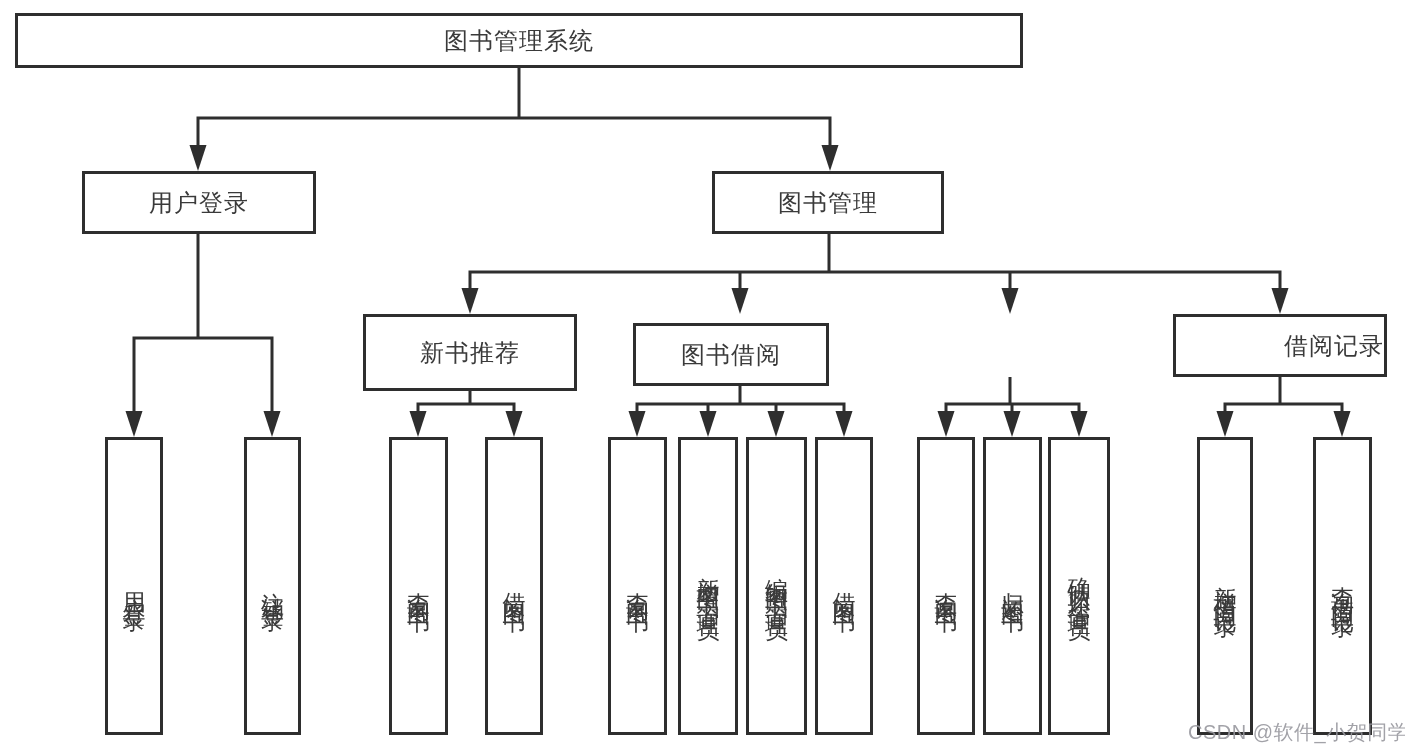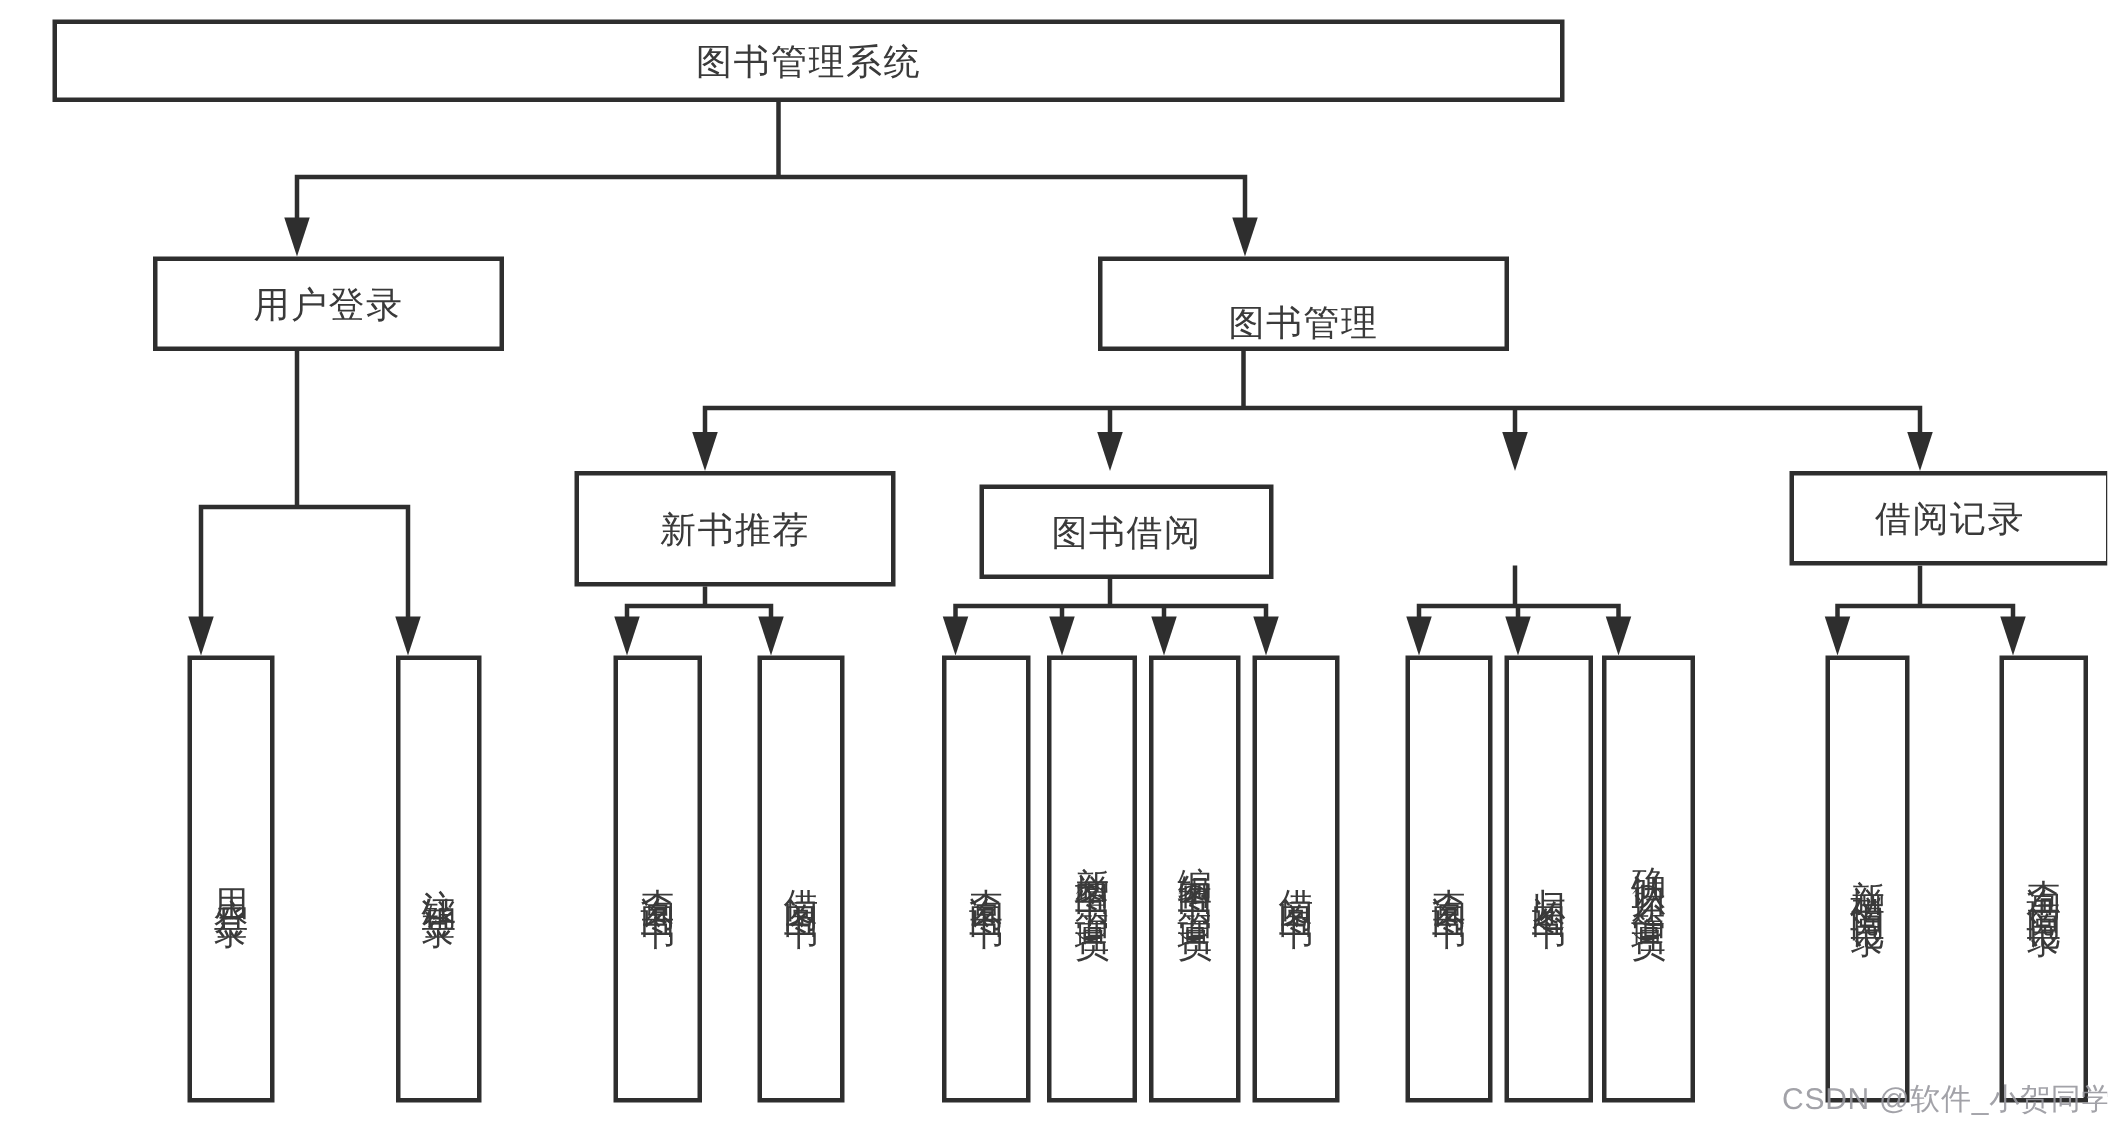--- a/index.html
+++ b/index.html
@@ -25,45 +25,44 @@
   }
   .node {
     position: absolute;
     box-sizing: border-box;
     background: #ffffff;
     border: 3px solid #2e2e2e;
     display: flex;
     align-items: center;
     justify-content: center;
     color: #3a3a3a;
-    margin-left: 20px;
   }
   .hlabel {
     font-size: 24px;
     letter-spacing: 1px;
     white-space: nowrap;
   }
   .vbox span {
     writing-mode: vertical-rl;
     text-orientation: mixed;
     font-size: 23px;
     letter-spacing: 6px;
     line-height: 1;
     white-space: nowrap;
   }
   
   .n-root   { left: 15px;  top: 13px;  width: 1008px; height: 55px; }
   
   .n-login  { left: 82px;  top: 171px; width: 234px;  height: 63px; }
-  .n-mgmt   { left: 712px; top: 171px; width: 274px;  height: 63px; align-items: flex-end; }
+  .n-mgmt   { left: 712px; top: 171px; width: 232px;  height: 63px; }
   
   .n-rec    { left: 363px;  top: 314px; width: 214px; height: 77px; }
   .n-borrow { left: 633px;  top: 323px; width: 196px; height: 63px; }
   .n-cur    { left: 903px;  top: 314px; width: 215px; height: 63px; }
-  .n-record { left: 1173px; top: 314px; width: 214px; height: 63px; }
+  .n-record { left: 1173px; top: 314px; width: 214px; height: 63px; justify-content: flex-end; }
   
   .vbox { top: 437px; height: 298px; }
   .l-ulogin  { left: 105px;  width: 58px; }
   .l-logout  { left: 244px;  width: 57px; }
   .l-qbook1  { left: 389px;  width: 59px; }
   .l-bbook1  { left: 485px;  width: 58px; }
   .l-qbook2  { left: 608px;  width: 59px; }
   .l-addbook { left: 678px;  width: 60px; }
   .l-editbook{ left: 746px;  width: 61px; }
   .l-bbook2  { left: 815px;  width: 58px; }

